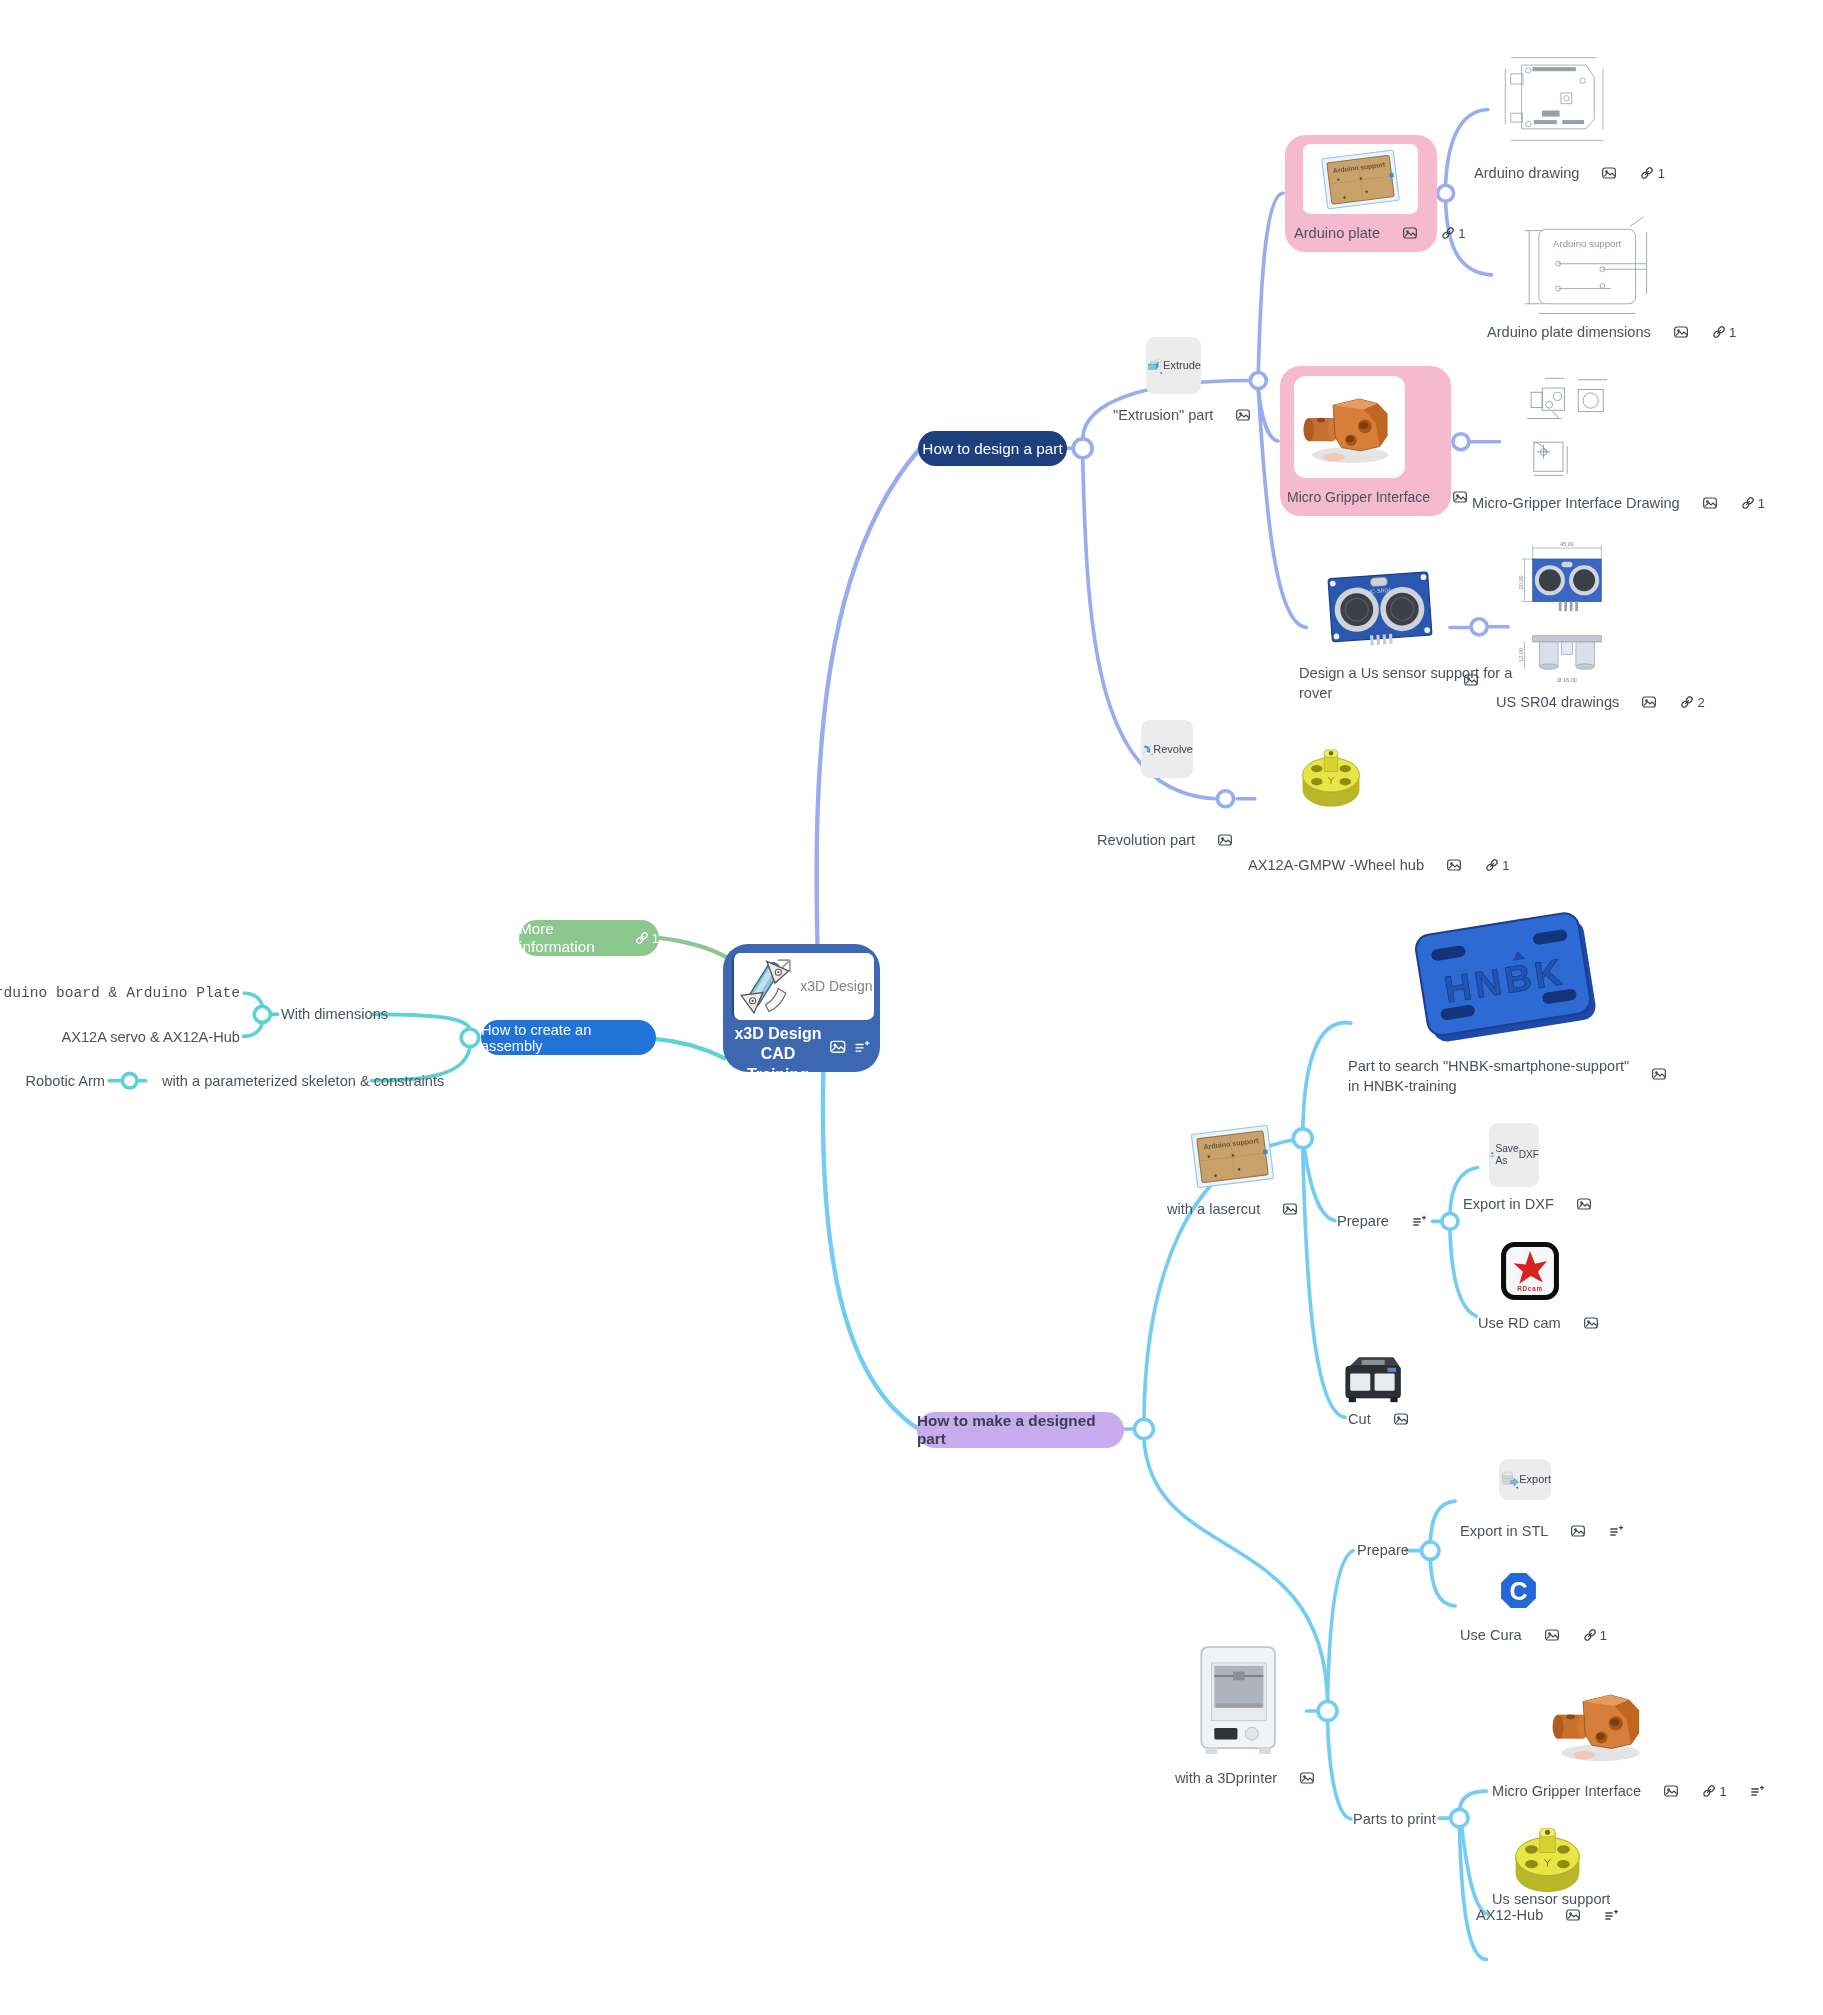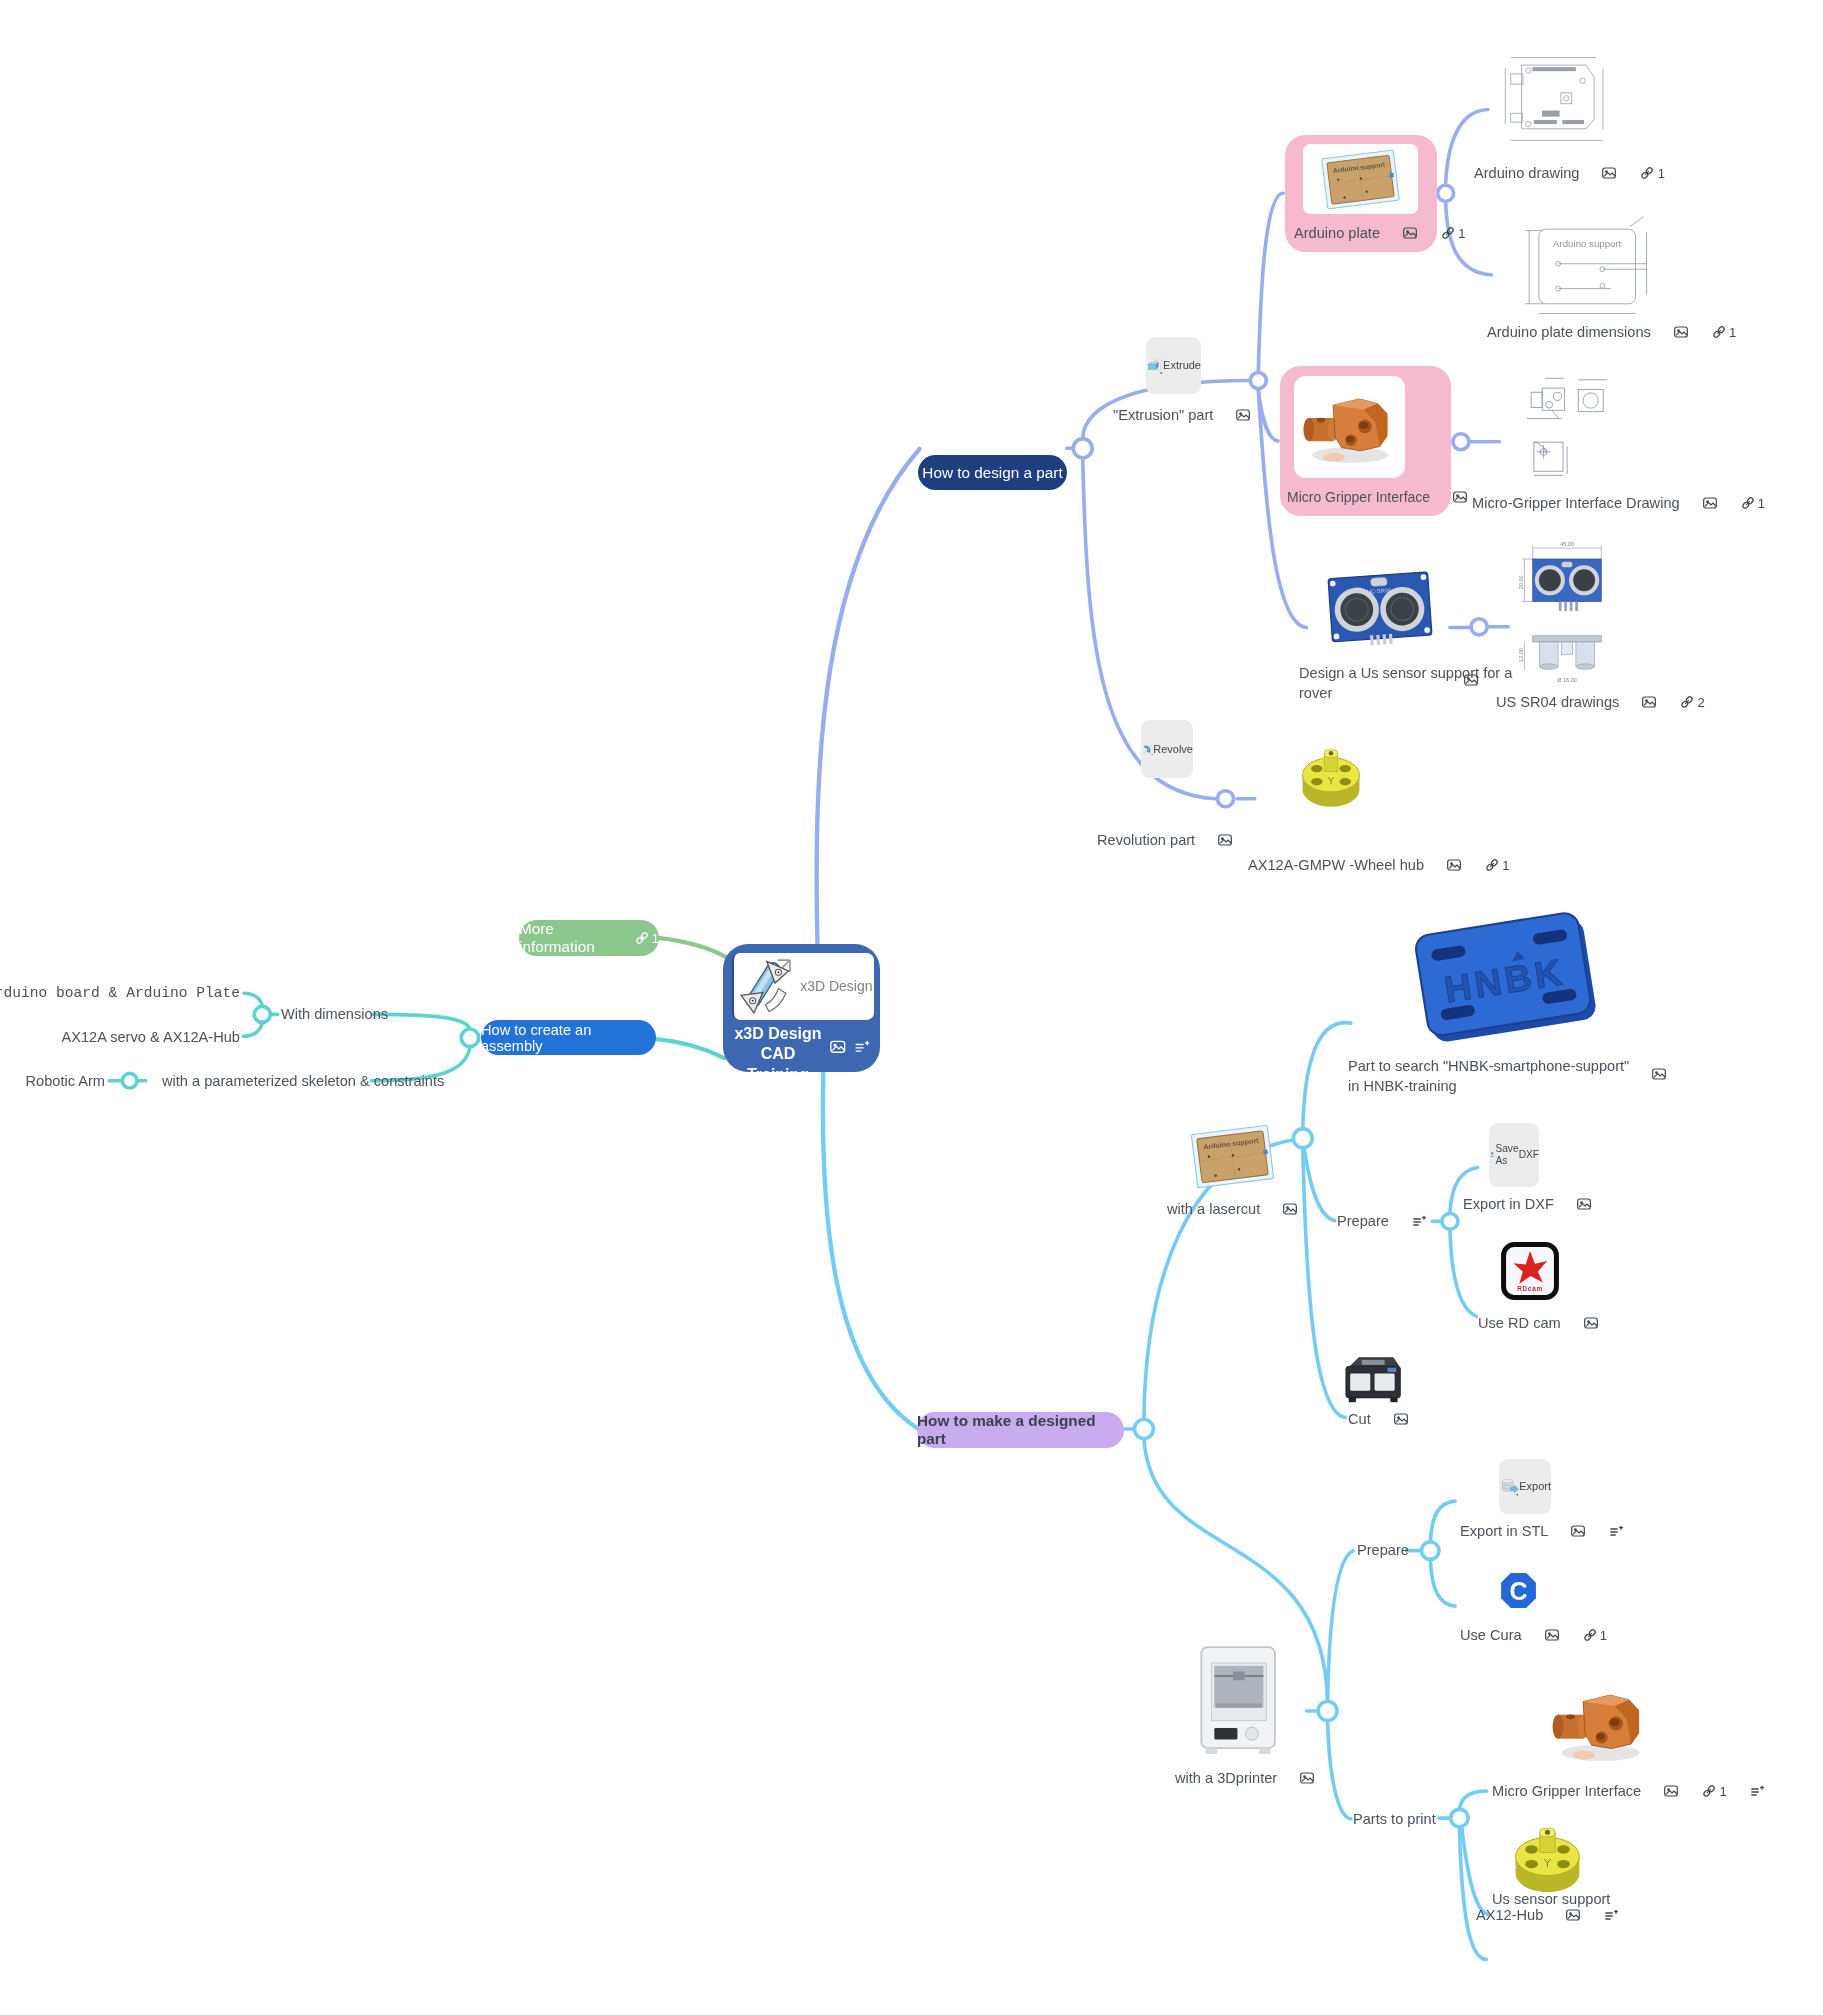--- a/index.html
+++ b/index.html
@@ -16,21 +16,21 @@
   .jt{fill:#fff;stroke:var(--assembly-branch);stroke-width:5;}
   .lrow,.rrow{position:absolute;display:flex;align-items:center;gap:22px;height:22px;
               white-space:nowrap;font-size:14.6px;color:var(--label-text);}
   .rrow{justify-content:flex-end;}
   .lbl{display:inline-block;}
   .badge{display:inline-flex;align-items:center;gap:2.2px;color:#41474f;}
   .badge .cnt{font-style:normal;font-size:13px;}
   .abs{position:absolute;}
   .pill{position:absolute;display:flex;align-items:center;justify-content:center;
         border-radius:19px;color:#fff;font-size:15.3px;}
-  .pill-design{background:var(--design-pill);margin-top:24px;}
+  .pill-design{background:var(--design-pill);}
   .pill-assembly{background:var(--assembly-pill);}
   .pill-info{background:var(--info-pill);gap:5.8px;}
   .pill-make{background:var(--make-pill);color:#3a4150;font-weight:bold;}
   .pinknode{position:absolute;background:var(--topic-highlight-pink);border-radius:20.4px;}
   .whitecard{position:absolute;background:#fff;border-radius:7.3px;display:flex;
              align-items:center;justify-content:center;overflow:hidden;}
   .toolcard{position:absolute;background:#ececec;border-radius:8.7px;display:flex;flex-direction:row;
             align-items:center;justify-content:center;font-size:11px;color:#3f4650;line-height:12.4px;}
   .central{position:absolute;background:var(--central-node);border-radius:25px;}
   .ctitle{position:absolute;color:#fff;font-weight:bold;font-size:16px;line-height:20.4px;text-align:center;}
@@ -718,21 +718,21 @@
   <span class="badge">
         <svg width="16" height="16" viewBox="0 0 22 22">
           <use href="#b-img"></use>
         </svg>
       </span>
 </div>
 
 <div class="lrow" style="left:1357px;top:1539px;">
   <span class="lbl">Prepare</span>
 </div>
-<div class="toolcard" style="left:1499px;top:1459px;width:52px;height:55px;">
+<div class="toolcard" style="left:1499px;top:1459px;width:52px;height:41px;">
   <svg width="35" height="35" viewBox="0 0 48 48">
         <use href="#sym-export"></use>
       </svg>
   <span>Export</span>
 </div>
 <div class="lrow" style="left:1460px;top:1520px;">
   <span class="lbl">Export in STL</span>
   <span class="badge">
         <svg width="16" height="16" viewBox="0 0 22 22">
           <use href="#b-img"></use>

